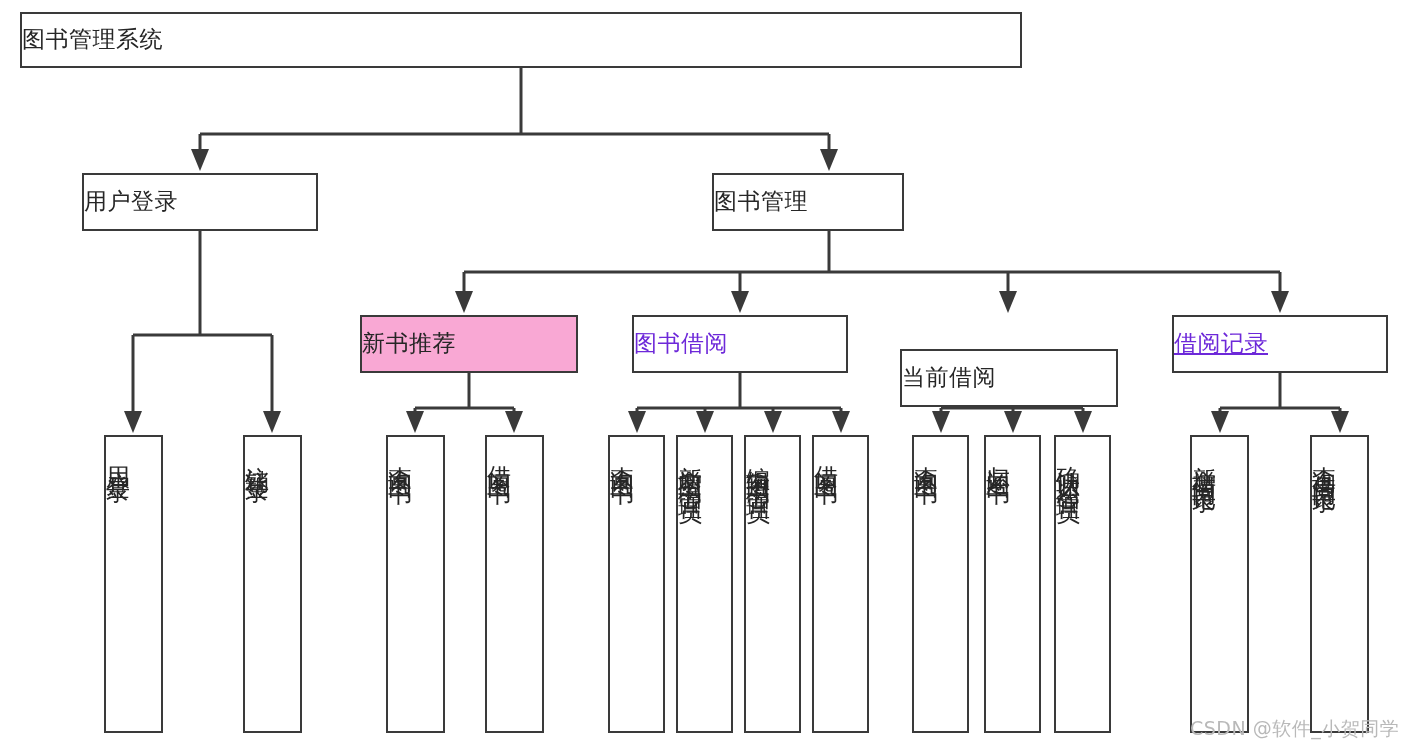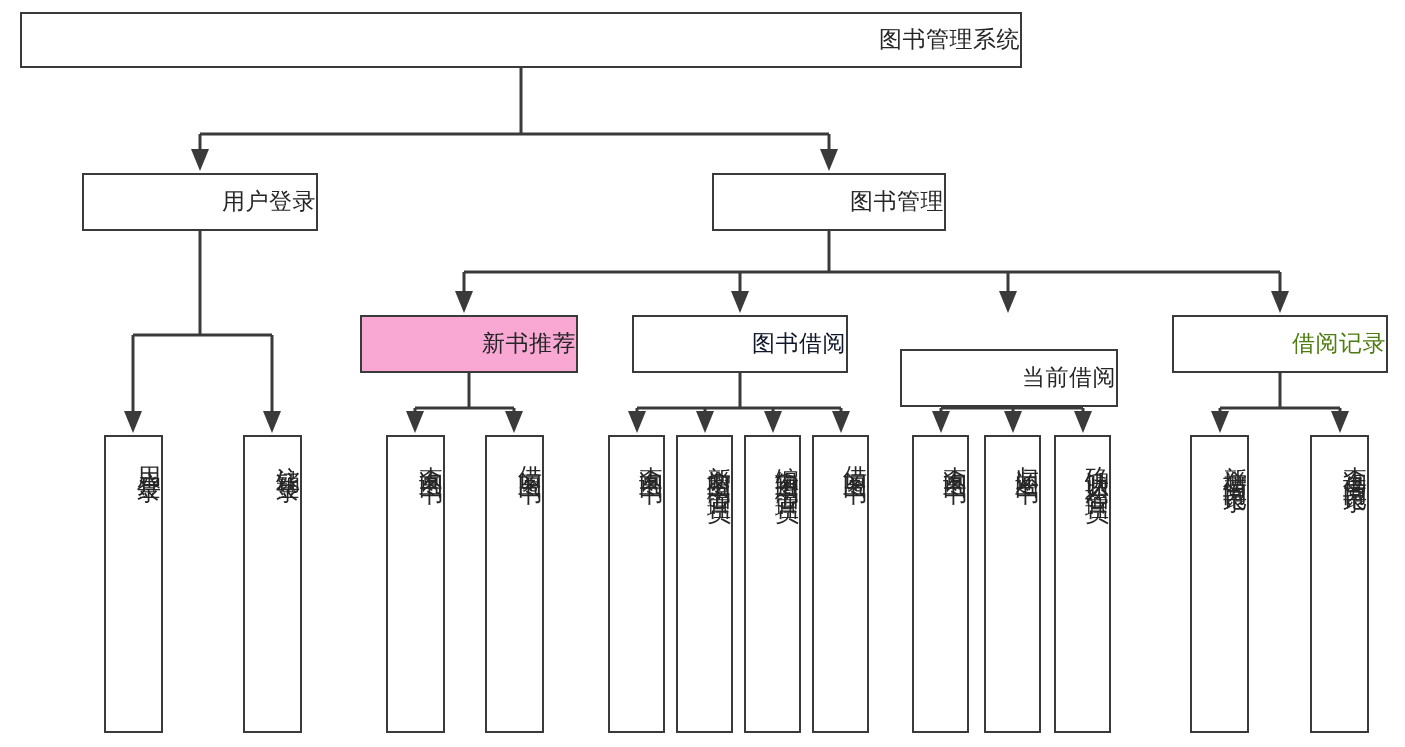--- a/index.html
+++ b/index.html
@@ -25,21 +25,21 @@
     height: 747px;
     pointer-events: none;
   }
   .node {
     position: absolute;
     box-sizing: border-box;
     background: #ffffff;
     border: 2px solid #3a3a3a;
     display: flex;
     align-items: center;
-    justify-content: flex-end;
+    justify-content: flex-start;
     overflow: hidden;
   }
   .node .label {
     color: #262626;
     text-align: center;
     line-height: 1.12;
     white-space: nowrap;
   }
   .node.horiz .label {
     font-size: 23px;
@@ -188,34 +188,34 @@
         <polygon points="1331,411 1349,411 1340,433" fill="#3a3a3a"></polygon>
       </g>
     </svg>
   <div id="nodes">
       <div class="node horiz" style="left: 20px; top: 12px; width: 1002px; height: 56px; border-color: rgb(58, 58, 58); background: rgb(255, 255, 255);">
         <span class="label" style="color: rgb(38, 38, 38);">图书管理系统</span>
       </div>
       <div class="node horiz" style="left: 82px; top: 173px; width: 236px; height: 58px; border-color: rgb(58, 58, 58); background: rgb(255, 255, 255);">
         <span class="label" style="color: rgb(38, 38, 38);">用户登录</span>
       </div>
-      <div class="node horiz" style="left: 712px; top: 173px; width: 234px; height: 58px; border-color: rgb(58, 58, 58); background: rgb(255, 255, 255);">
+      <div class="node horiz" style="left: 712px; top: 173px; width: 192px; height: 58px; border-color: rgb(58, 58, 58); background: rgb(255, 255, 255);">
         <span class="label" style="color: rgb(38, 38, 38);">图书管理</span>
       </div>
       <div class="node horiz" style="left: 360px; top: 315px; width: 218px; height: 58px; border-color: rgb(58, 58, 58); background: #f9a8d4;">
         <span class="label" style="color: rgb(38, 38, 38);">新书推荐</span>
       </div>
       <div class="node horiz" style="left: 632px; top: 315px; width: 216px; height: 58px; border-color: rgb(58, 58, 58); background: rgb(255, 255, 255);">
-        <span class="label" style="color: #0f172a;">图书借阅</span>
+        <span class="label" style="color: #6d28d9;">图书借阅</span>
       </div>
       <div class="node horiz" style="left: 900px; top: 315px; width: 218px; height: 58px; border-color: rgb(58, 58, 58); background: rgb(255, 255, 255); margin-top: 34px;">
         <span class="label" style="color: rgb(38, 38, 38);">当前借阅</span>
       </div>
       <div class="node horiz" style="left: 1172px; top: 315px; width: 216px; height: 58px; border-color: rgb(58, 58, 58); background: rgb(255, 255, 255);">
-        <span class="label" style="color: #4d7c0f;">借阅记录</span>
+        <span class="label" style="color: #6d28d9; text-decoration: underline;">借阅记录</span>
       </div>
       <div class="node vert" style="left: 104px; top: 435px; width: 59px; height: 298px; border-color: rgb(58, 58, 58); background: rgb(255, 255, 255);">
         <span class="label" style="color: rgb(38, 38, 38);">用户登录</span>
       </div>
       <div class="node vert" style="left: 243px; top: 435px; width: 59px; height: 298px; border-color: rgb(58, 58, 58); background: rgb(255, 255, 255);">
         <span class="label" style="color: rgb(38, 38, 38);">注销登录</span>
       </div>
       <div class="node vert" style="left: 386px; top: 435px; width: 59px; height: 298px; border-color: rgb(58, 58, 58); background: rgb(255, 255, 255);">
         <span class="label" style="color: rgb(38, 38, 38);">查询图书</span>
       </div>
@@ -243,13 +243,14 @@
       <div class="node vert" style="left: 1054px; top: 435px; width: 57px; height: 298px; border-color: rgb(58, 58, 58); background: rgb(255, 255, 255);">
         <span class="label" style="color: rgb(38, 38, 38);">确认归还（管理员）</span>
       </div>
       <div class="node vert" style="left: 1190px; top: 435px; width: 59px; height: 298px; border-color: rgb(58, 58, 58); background: rgb(255, 255, 255);">
         <span class="label" style="color: rgb(38, 38, 38);">新增借阅记录</span>
       </div>
       <div class="node vert" style="left: 1310px; top: 435px; width: 59px; height: 298px; border-color: rgb(58, 58, 58); background: rgb(255, 255, 255);">
         <span class="label" style="color: rgb(38, 38, 38);">查询借阅记录</span>
       </div>
     </div>
+  <div class="watermark" style="left: 1190px; top: 716px; color: rgb(185, 185, 185);">CSDN @软件_小贺同学</div>
 </div>
 
 </body></html>

